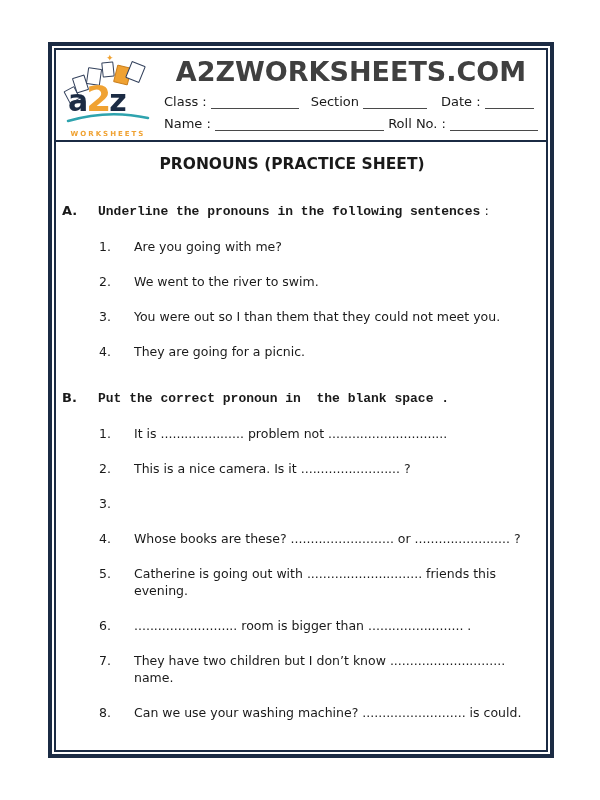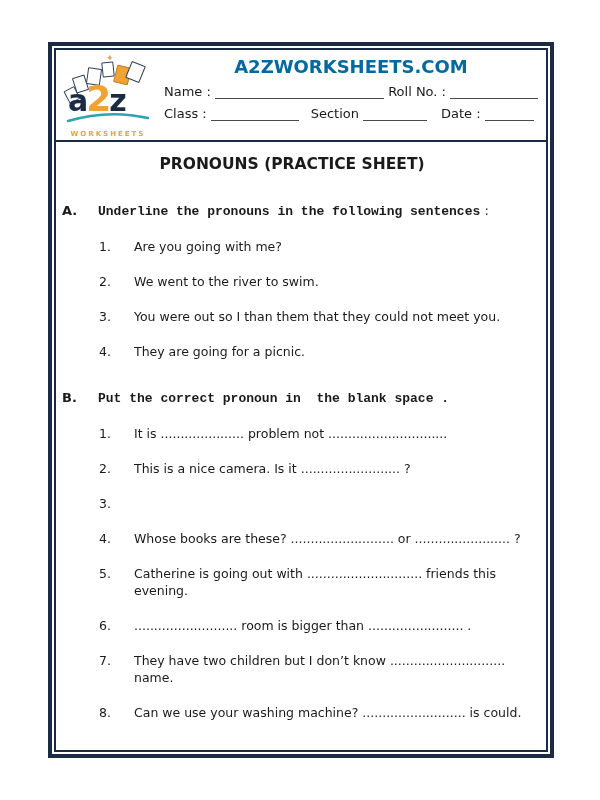--- a/index.html
+++ b/index.html
@@ -60,22 +60,22 @@
   .swoosh { position: absolute; left: 4px; top: 58px; }
   .logo-caption {
     position: absolute; left: 0; top: 76px; width: 96px;
     text-align: center;
     color: #f0a232; font-size: 7px; font-weight: bold;
     letter-spacing: 2px;
   }
   .header-right { flex: 1; display: flex; flex-direction: column; padding: 0 2px 0 8px; }
   .site-title {
     text-align: center;
-    color: #0369a1;
-    font-size: 18px; font-weight: bold;
+    color: #404040;
+    font-size: 27px; font-weight: bold;
     letter-spacing: 0px;
     margin-top: 2px;
     white-space: nowrap;
   }
   .field-row {
     display: flex; align-items: flex-end;
     font-size: 13px; margin-top: 7px;
     white-space: nowrap;
   }
   .blank-line {
@@ -133,33 +133,33 @@
         </div>
         <svg class="swoosh" width="88" height="12" viewBox="0 0 88 12">
           <path d="M4 9 Q 44 -3 84 6" fill="none" stroke="#2ea3ae" stroke-width="2.5" stroke-linecap="round"></path>
         </svg>
         <div class="logo-caption">WORKSHEETS</div>
       </div>
 
       <div class="header-right">
         <div class="site-title">A2ZWORKSHEETS.COM</div>
         <div class="field-row">
-          <span>Name :</span>
-          <span class="blank-line grow"></span>
-          <span>Roll No. :</span>
-          <span class="blank-line w-roll"></span>
-        </div>
-        <div class="field-row">
           <span>Class :</span>
           <span class="blank-line w-class"></span>
           <span class="lbl-section">Section</span>
           <span class="blank-line w-section"></span>
           <span class="lbl-date">Date :</span>
           <span class="blank-line grow"></span>
         </div>
+        <div class="field-row">
+          <span>Name :</span>
+          <span class="blank-line grow"></span>
+          <span>Roll No. :</span>
+          <span class="blank-line w-roll"></span>
+        </div>
       </div>
     </div>
 
     <div class="content">
       <div class="ws-title">PRONOUNS (PRACTICE SHEET)</div>
 
       <div class="sec-head">
         <span class="sec-letter">A.</span>
         <span><span class="sec-heading-text">Underline the pronouns in the following sentences</span><span class="sec-suffix"> :</span></span>
       </div>

